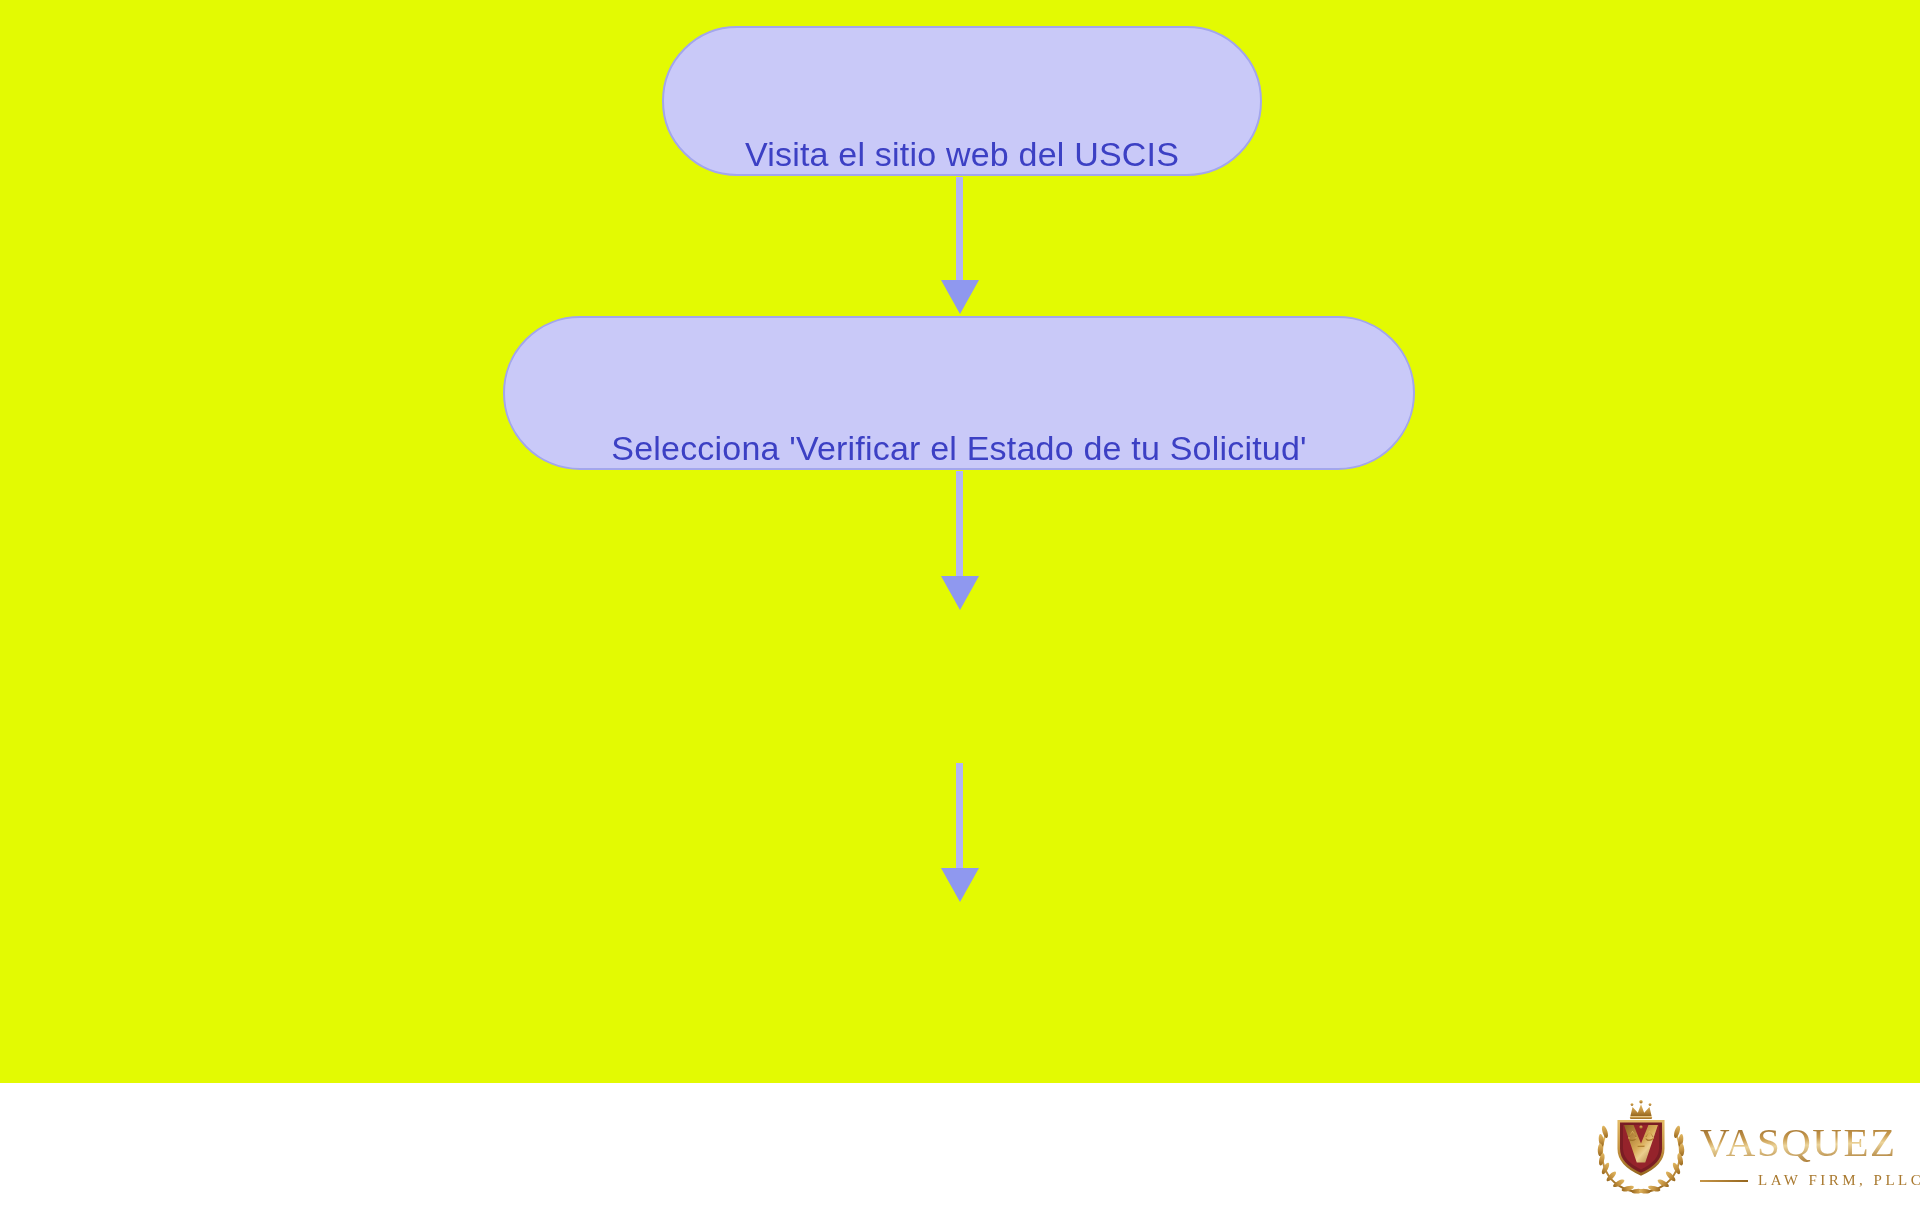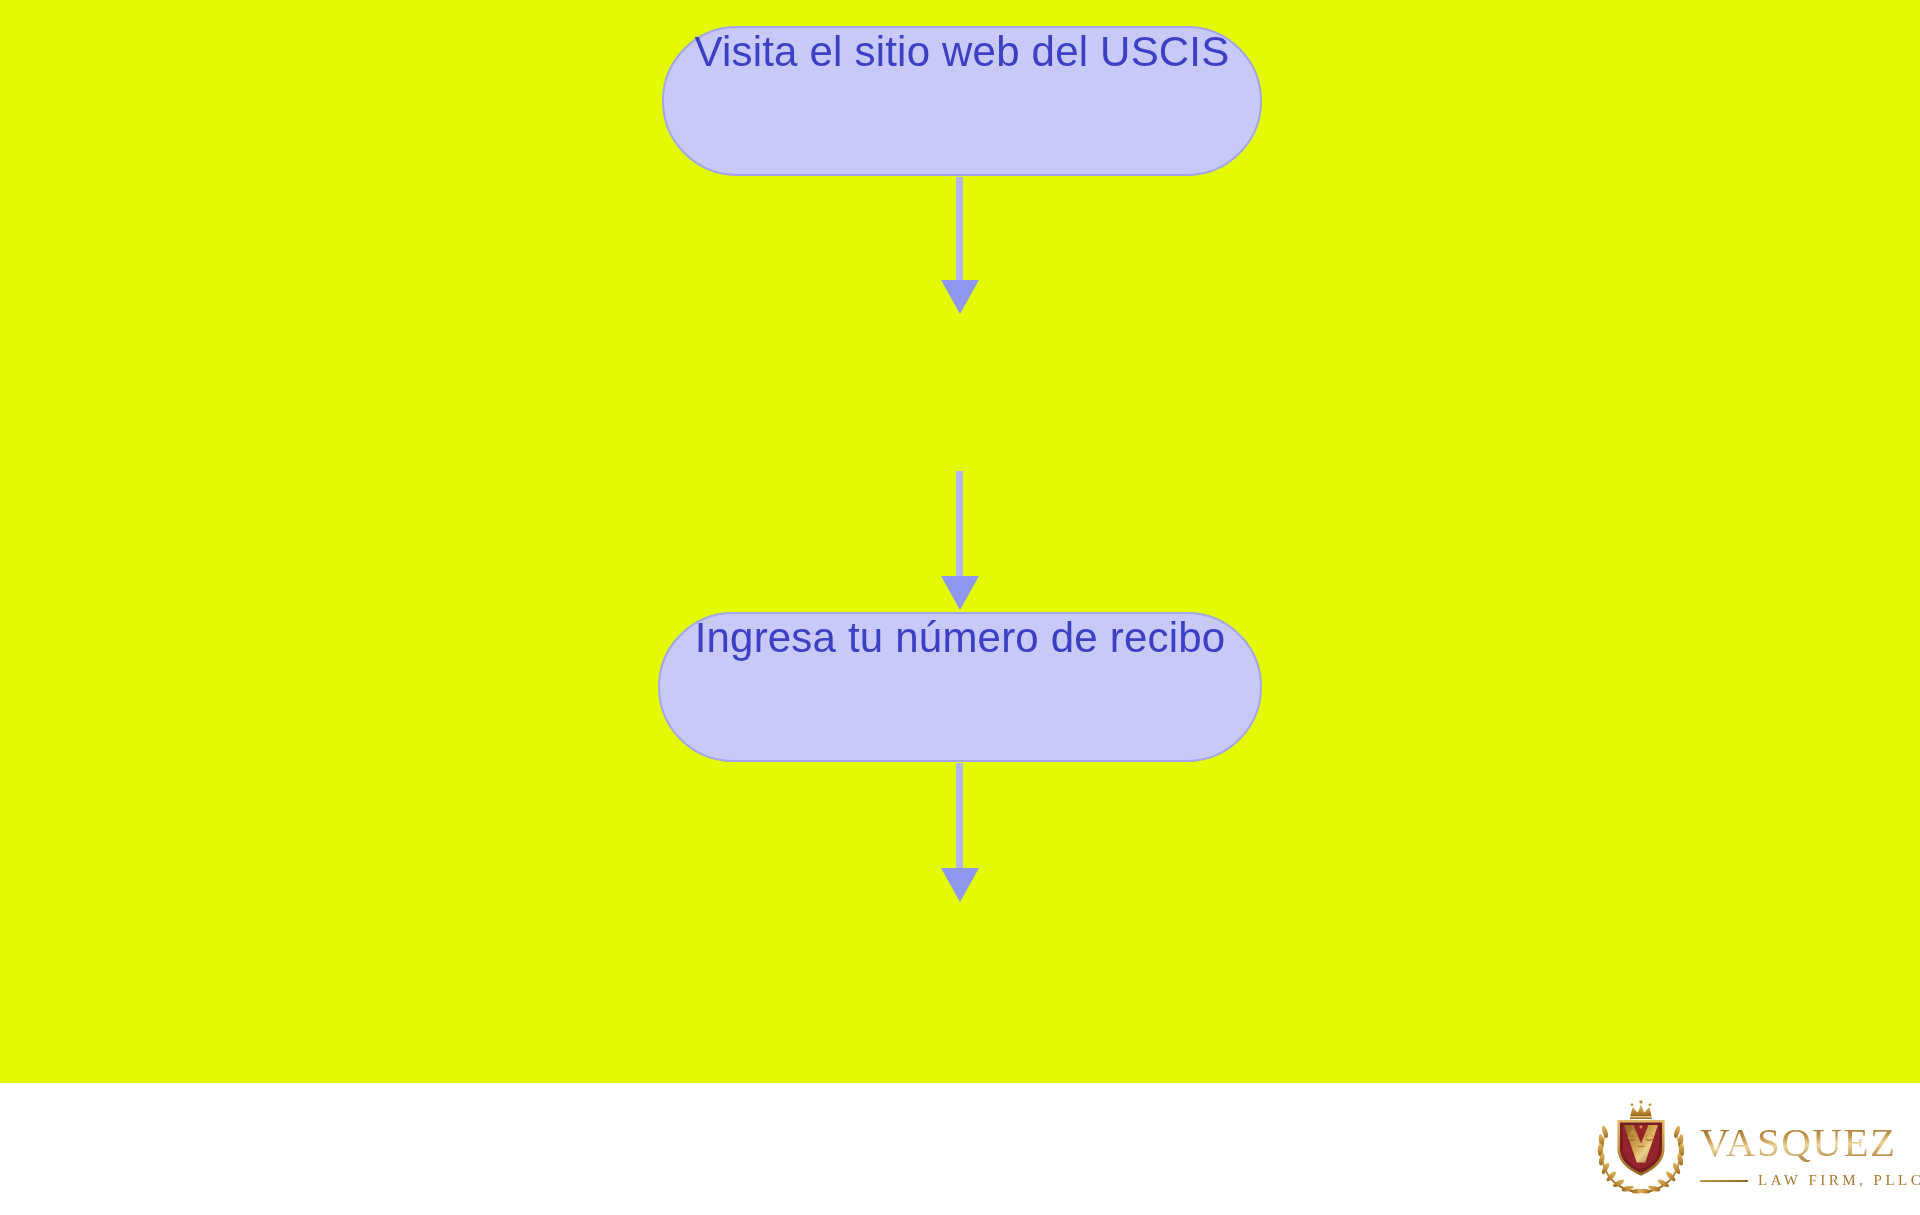--- a/index.html
+++ b/index.html
@@ -18,25 +18,25 @@
     height: 1083px;
     background: var(--background, #e3fa02);
   }
   .node {
     position: absolute;
     box-sizing: border-box;
     background: var(--node_fill, #c9c9f8);
     border: 2.5px solid var(--node_border, #a3a6ec);
     border-radius: 85px;
     display: flex;
-    align-items: flex-start;
+    align-items: flex-end;
     justify-content: center;
     text-align: center;
     color: var(--node_text, #3c40c4);
-    font-size: 42px;
+    font-size: 34px;
     letter-spacing: 0.2px;
   }
   .arrow-shaft {
     position: absolute;
     width: 7px;
     background: var(--arrow_shaft, #b2b4f5);
   }
   .arrow-head {
     position: absolute;
     width: 0; height: 0;
@@ -97,24 +97,24 @@
 <body>
 
 <div class="canvas">
 
   <div class="bg-yellow"></div>
 
   <div class="node" style="left:662px;top:26px;width:600px;height:150px;">
     <span>Visita el sitio web del USCIS</span>
   </div>
 
+  <div class="node" style="left:503px;top:316px;width:912px;height:154px;">
+    <span>Selecciona 'Verificar el Estado de tu Solicitud'</span>
+  </div>
 
-  <div class="node" style="left:658px;top:612px;width:604px;height:150px;">
-    <span>Ingresa tu número de recibo</span>
-  </div>
 
 
   <div>
     <div class="arrow-shaft" style="left:956px;top:177px;height:104px;"></div>
     <div class="arrow-head" style="left:941px;top:280px;"></div>
   </div>
 
   <div>
     <div class="arrow-shaft" style="left:956px;top:471px;height:106px;"></div>
     <div class="arrow-head" style="left:941px;top:576px;"></div>

